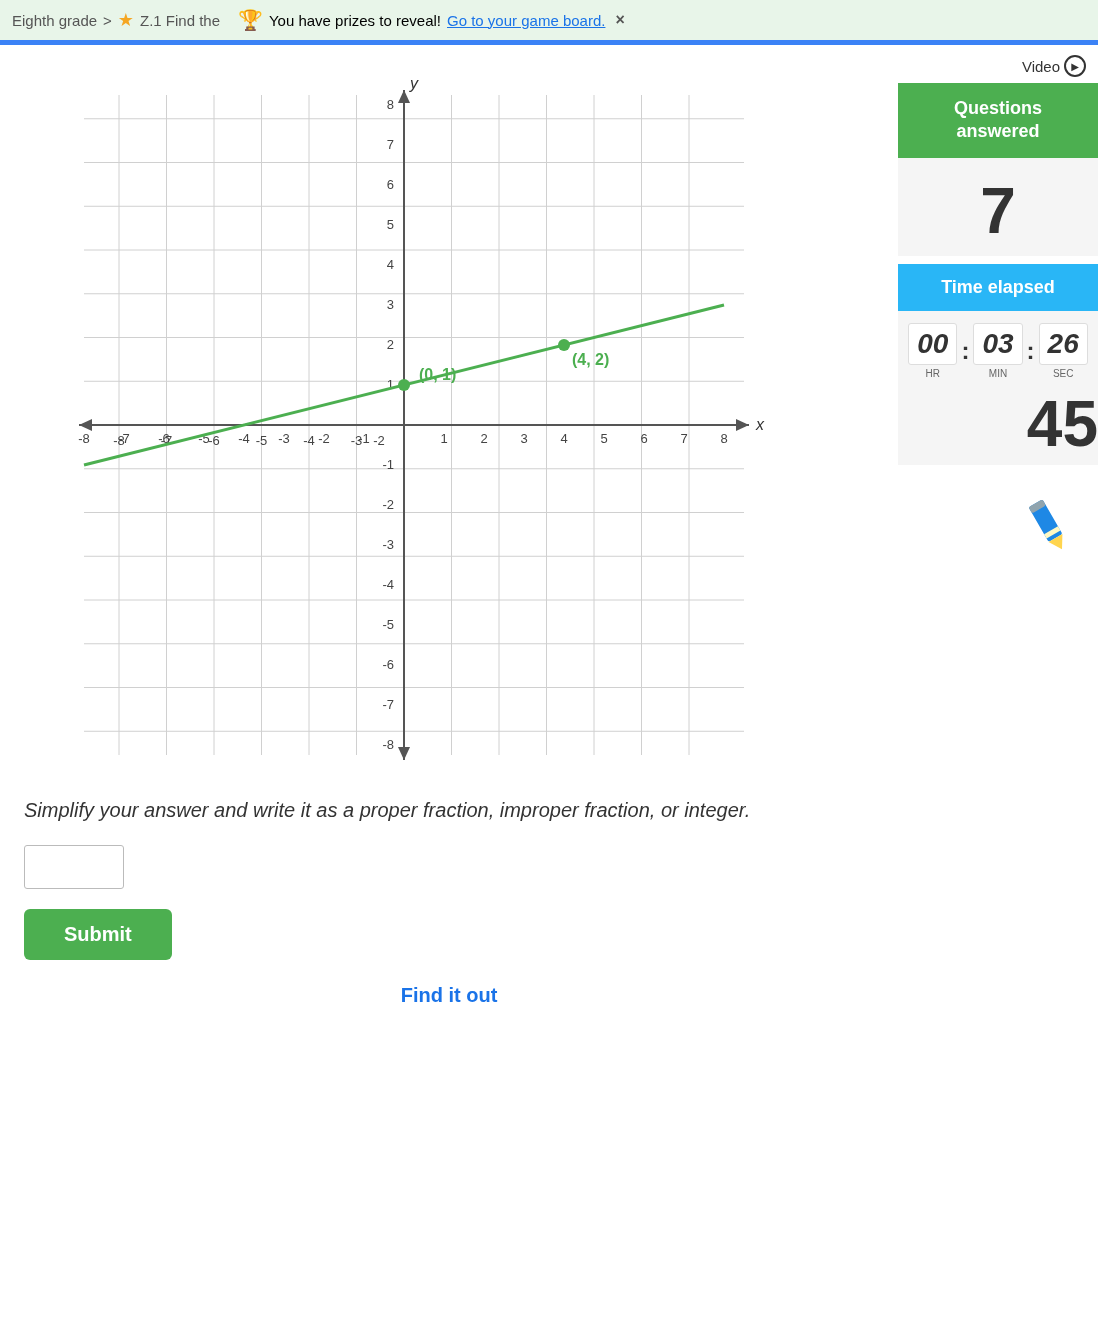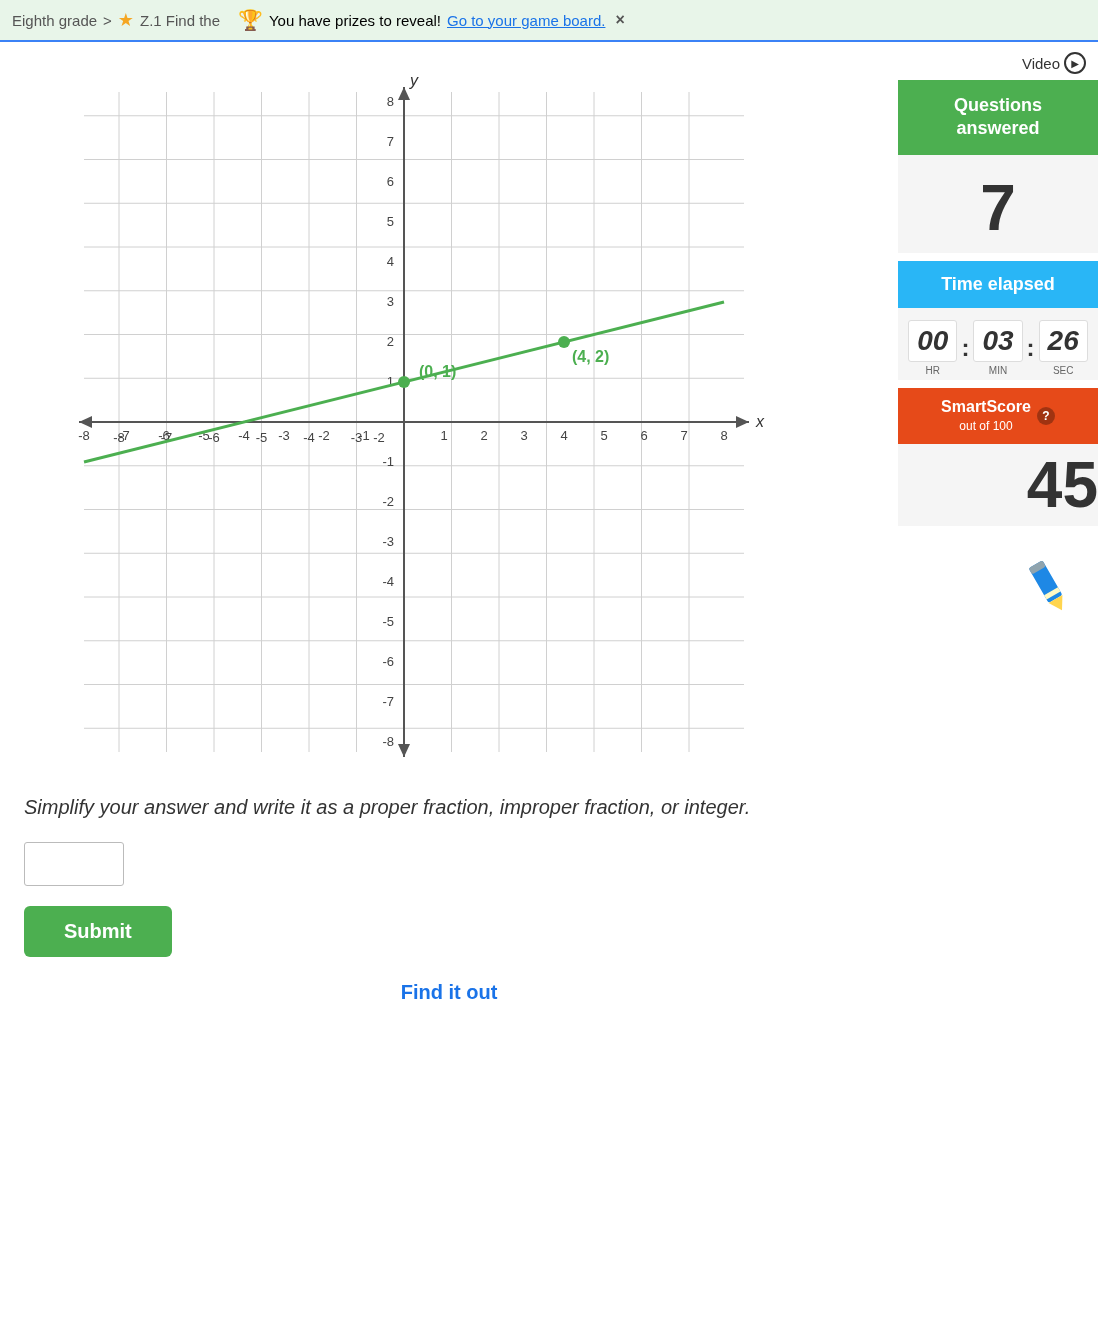--- a/index.html
+++ b/index.html
@@ -11,21 +11,21 @@
       overflow-x: hidden;
     }
 
     
     .top-bar {
       background: #e8f5e9;
       display: flex;
       align-items: center;
       padding: 8px 12px;
       font-size: 15px;
-      border-bottom: 2px solid #3b82f6;
+      border-bottom: 5px solid #3b82f6;
       gap: 6px;
     }
     .breadcrumb-grade { color: #555; font-weight: normal; }
     .breadcrumb-arrow { color: #555; }
     .breadcrumb-star { color: #f5a623; font-size: 18px; }
     .breadcrumb-lesson { color: #555; }
     .prize-area {
       margin-left: 12px;
       display: flex;
       align-items: center;
@@ -449,27 +449,20 @@
         <div class="time-value">03</div>
         <div class="time-label">MIN</div>
       </div>
       <div class="time-colon">:</div>
       <div class="time-unit">
         <div class="time-value">26</div>
         <div class="time-label">SEC</div>
       </div>
     </div>
 
-    <div class="smartscore-box">
-      <div>
-        <span>SmartScore</span><br>
-        <span class="smartscore-sub">out of 100</span>
-      </div>
-      <div class="question-mark-circle">?</div>
-    </div>
     <div class="smartscore-value">45</div>
 
     <div class="pencil-area">
       <svg width="60" height="60" viewBox="0 0 60 60">
         <g transform="rotate(-30, 30, 30)">
           <rect x="22" y="5" width="16" height="40" rx="2" fill="#1e88e5"></rect>
           <polygon points="22,45 38,45 30,58" fill="#ffd54f"></polygon>
           <rect x="22" y="5" width="16" height="7" rx="2" fill="#90a4ae"></rect>
           <rect x="22" y="36" width="16" height="5" fill="#fff9c4"></rect>
         </g>

